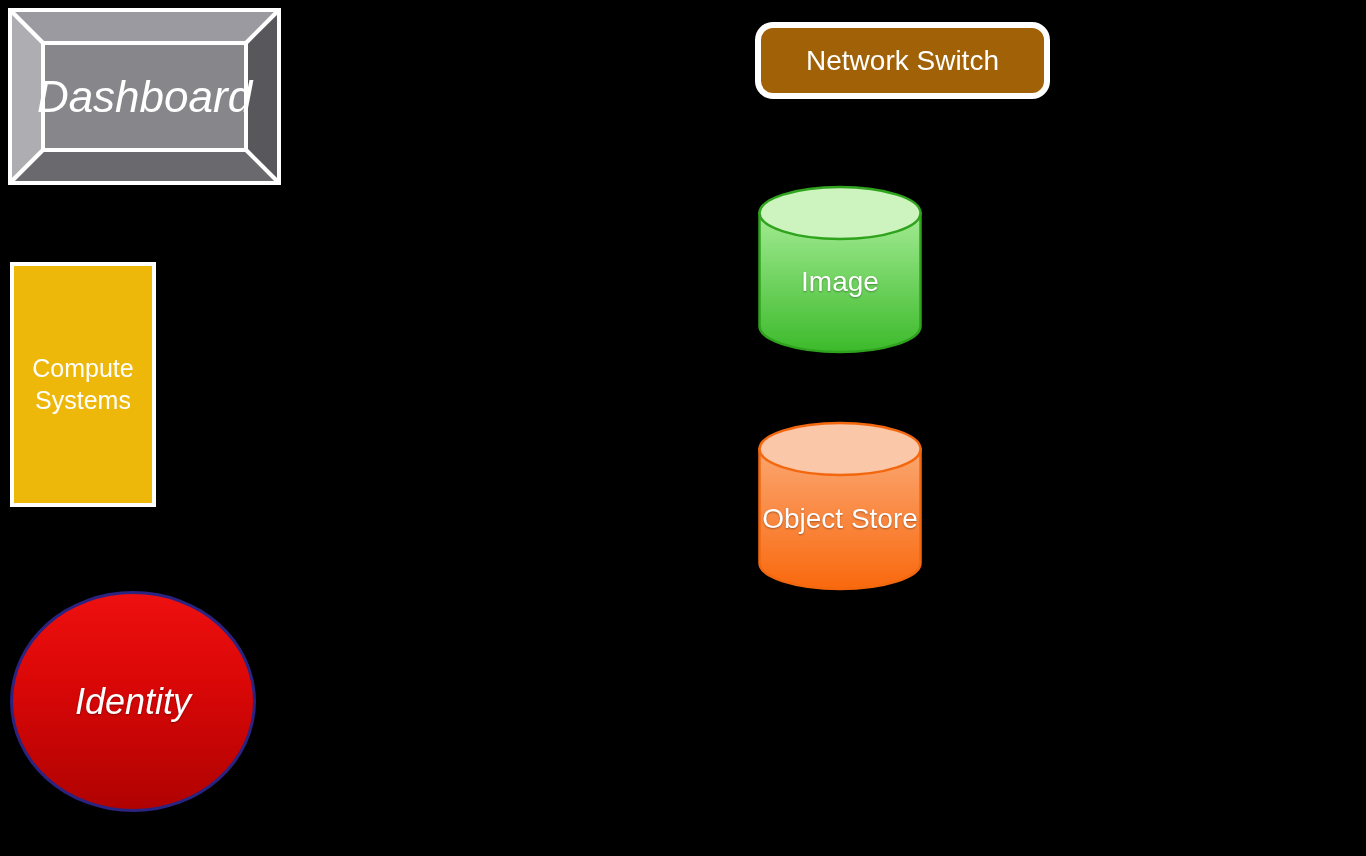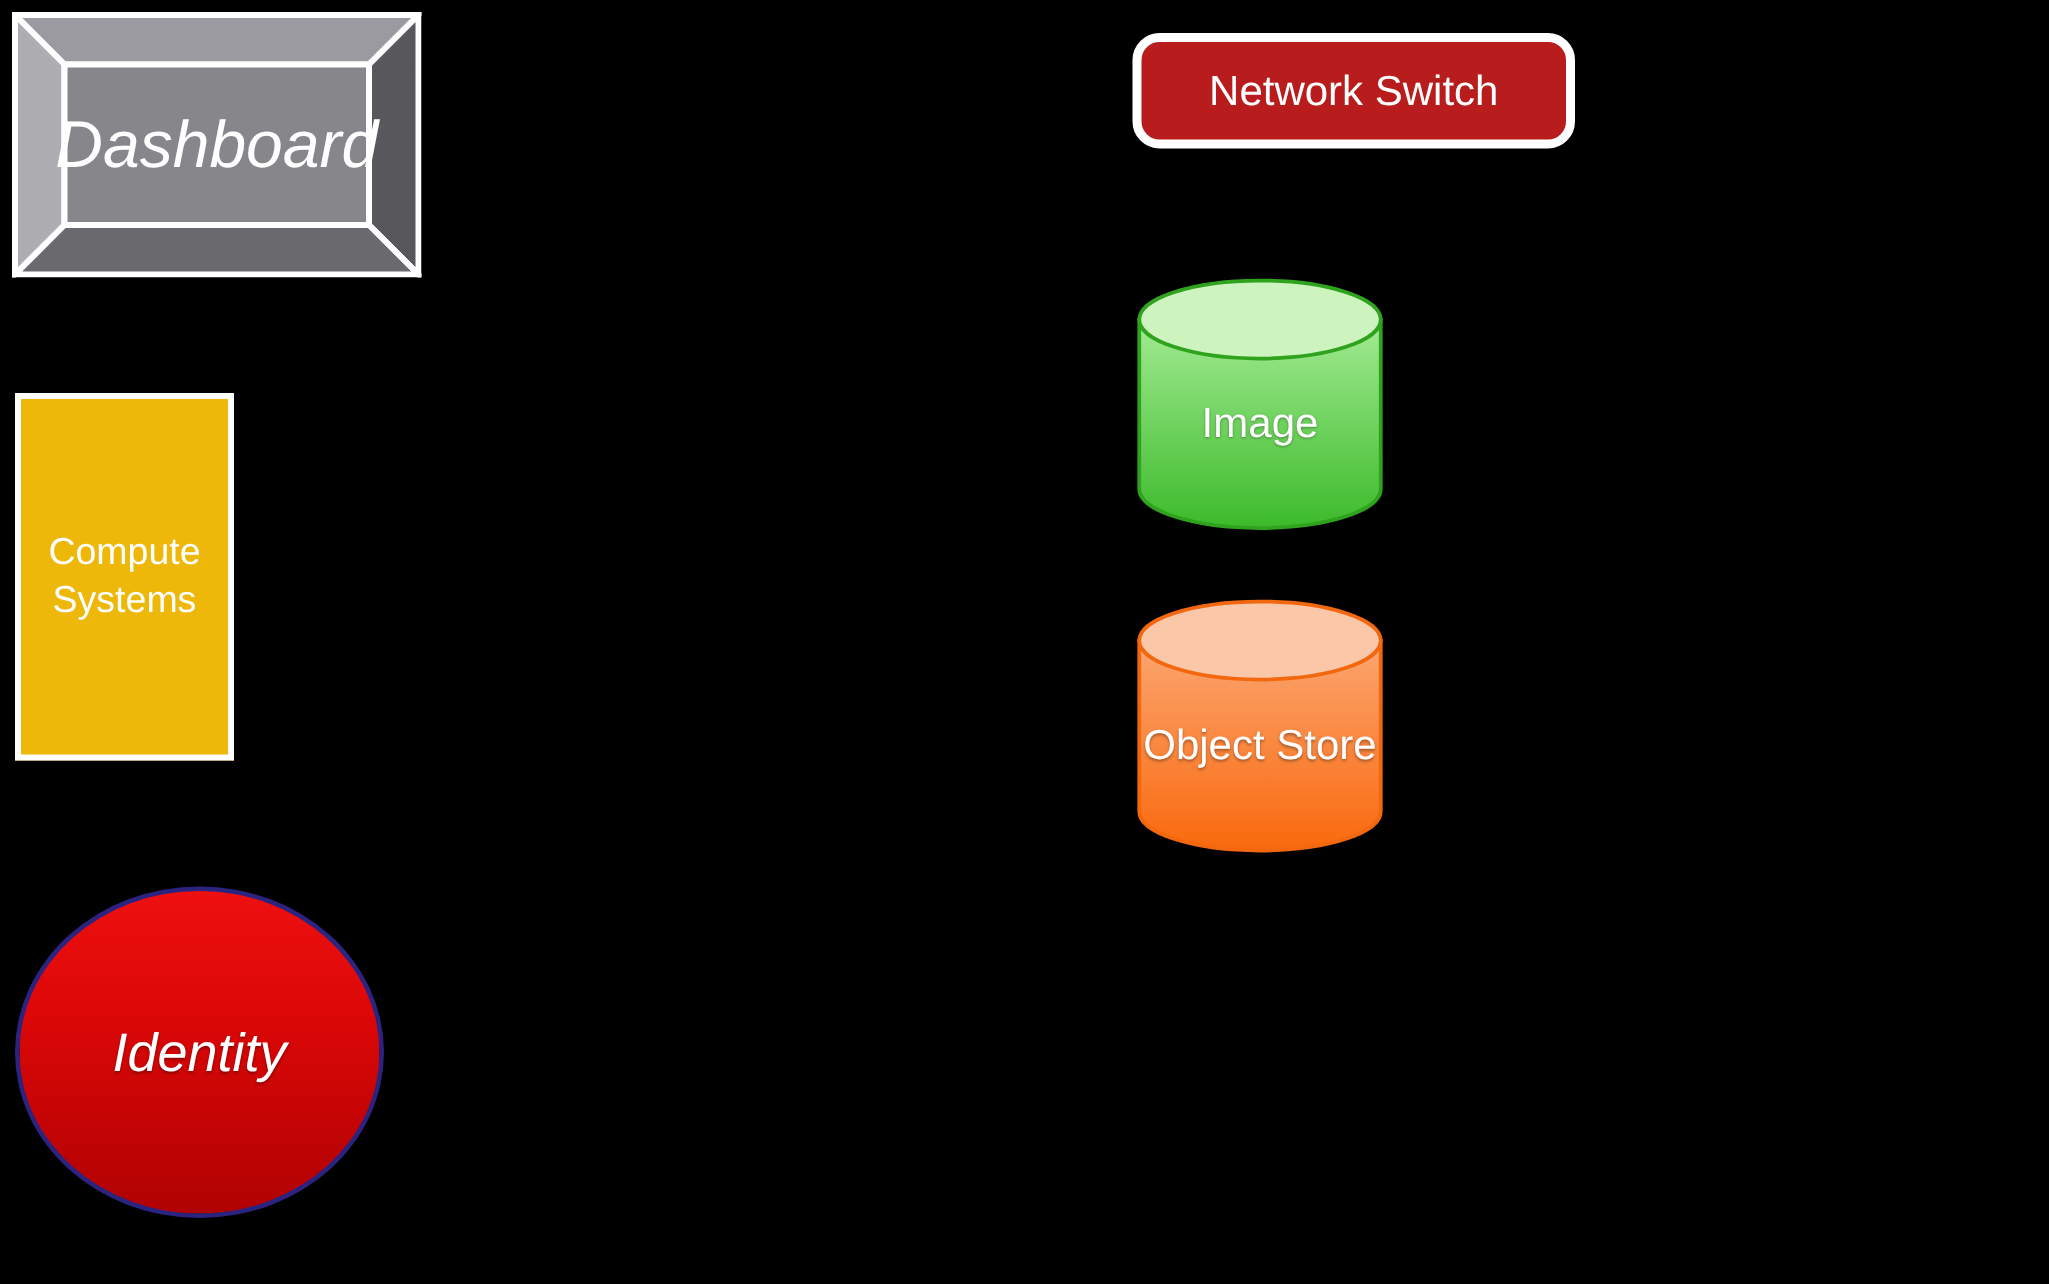--- a/index.html
+++ b/index.html
@@ -29,21 +29,21 @@
   .bevel-left{fill:#AEADB2;}
   .bevel-right{fill:#58575B;}
   .bevel-bottom{fill:#6A696D;}
   .bevel-center{fill:#87868A;}
   .label-dashboard{left:35px;top:35px;width:203px;height:107px;font-size:44px;text-shadow:none;font-style:italic;}
 
   
   .network-switch{
     left:755px;top:22px;width:295px;height:77px;
     box-sizing:border-box;
-    background:#b91c1c;
+    background:#a16207;
     border:6px solid #ffffff;
     border-radius:18px;
   }
   .label-network-switch{left:0;top:0;width:283px;height:65px;font-size:28px;text-shadow:none;}
 
   
   .compute-systems{
     left:10px;top:262px;width:146px;height:245px;
     box-sizing:border-box;
     background:#EDB80A;
@@ -57,21 +57,21 @@
     box-sizing:border-box;
     background:linear-gradient(180deg,#EE1010 0%,#DB0707 40%,#B00202 100%);
     border:3px solid #2B2380;
     border-radius:50%;
   }
   .label-identity{left:0;top:0;width:240px;height:215px;font-size:36px;font-style:italic;}
 
   
   .cyl{width:166px;}
   .cyl-image{left:757px;top:184px;height:171px;}
-  .cyl-object{left:757px;top:398px;height:172px;}
+  .cyl-object{left:757px;top:420px;height:172px;}
   .cyl-block{left:757px;top:680px;height:166px;}
   .cyl path, .cyl ellipse{stroke-width:2.5;}
   .cyl-image path, .cyl-image ellipse{stroke:#2FA31D;}
   .cyl-image ellipse{fill:#CDF3BF;}
   .cyl-object path, .cyl-object ellipse{stroke:#F3680F;}
   .cyl-object ellipse{fill:#FBC7A9;}
   .cyl-block path, .cyl-block ellipse{stroke:#2566C4;}
   .cyl-block ellipse{fill:#B7D3F4;}
   .label-cyl{left:0;top:29px;right:0;bottom:4px;font-size:28px;line-height:1.2;}
 </style>

